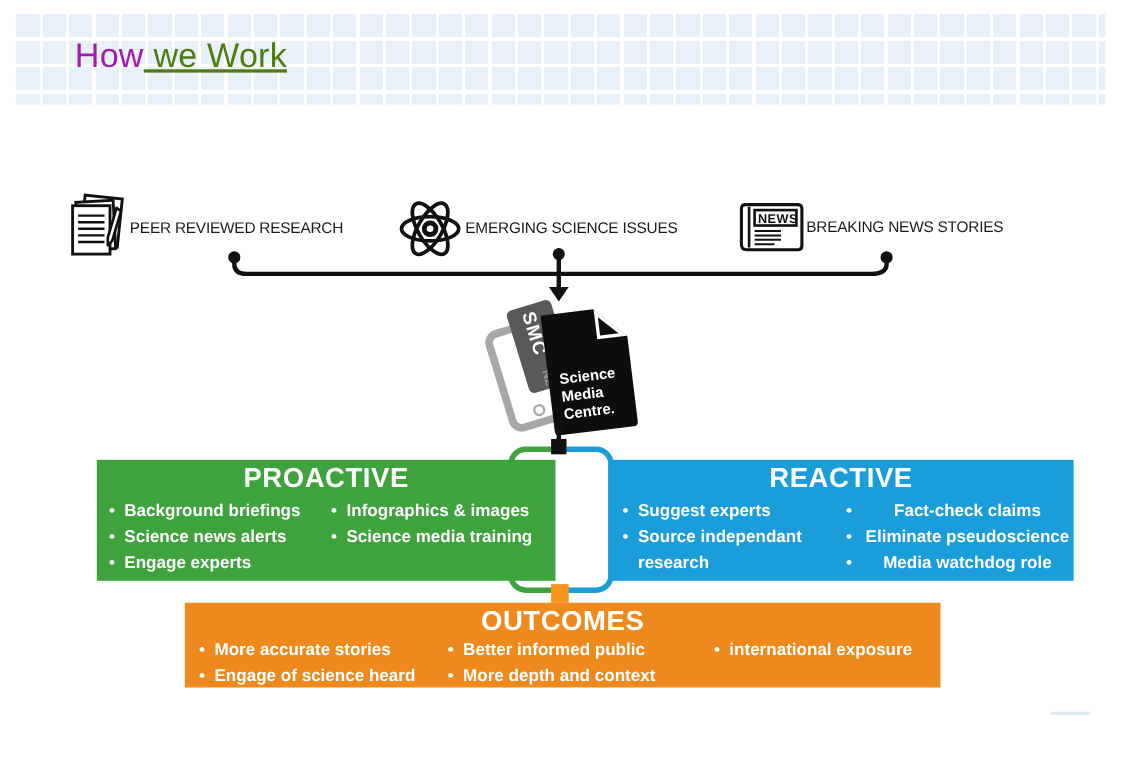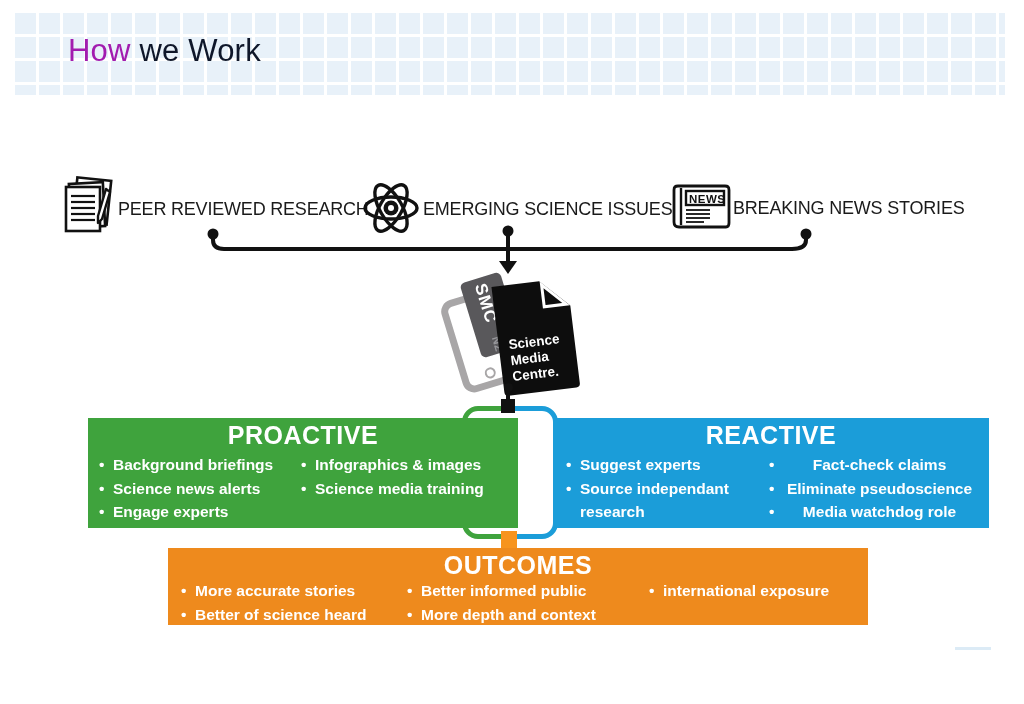--- a/index.html
+++ b/index.html
@@ -12,25 +12,25 @@
     position:absolute;left:12px;top:10px;width:993px;height:85px;
     background-color:#E8F1F9;
     background-image:
       repeating-linear-gradient(to right,#ffffff 0 3px,transparent 3px 24px),
       repeating-linear-gradient(to bottom,#ffffff 0 3px,transparent 3px 24px);
   }
   .page-title{
     position:absolute;left:68px;top:33px;font-size:31px;font-weight:400;
     letter-spacing:0.2px;white-space:pre;
   }
-  .t1{color:#a21caf;} .t2{color:#0f172a;}
+  .t1{color:#a21caf;} .t2{color:#4d7c0f;text-decoration:underline;}
 
   
   .src-label{
-    position:absolute;font-size:18px;color:#1A1A1A;letter-spacing:-0.2px;
+    position:absolute;font-size:14px;color:#1A1A1A;letter-spacing:-0.2px;
     white-space:nowrap;font-weight:400;
   }
   .src-icon{position:absolute;}
 
   
   .bracket{position:absolute;left:190px;top:222px;}
 
   
   .phone{
     position:absolute;left:451px;top:293px;width:44px;height:82px;
@@ -64,21 +64,21 @@
 
   
   .ring{
     position:absolute;left:462px;top:406px;width:96px;height:133px;
     border:5px solid #000;border-radius:16px;box-sizing:border-box;z-index:0;
   }
   .ring.g{border-color:#3FA33D;clip-path:inset(-5px 50% -5px -5px);}
   .ring.b{border-color:#1B9DD9;clip-path:inset(-5px -5px -5px 50%);}
 
   
-  .box{position:absolute;z-index:2;color:#fff;padding-left:13px;}
+  .box{position:absolute;z-index:2;color:#fff;}
   .box-green{left:88px;top:418px;width:417px;height:110px;background:#3FA33D;}
   .box-blue{left:512px;top:418px;width:423px;height:110px;background:#1B9DD9;margin-left:41px;}
   .box-orange{left:168px;top:548px;width:687px;height:77px;background:#EE8A1D;z-index:2;}
   .box-title{
     position:absolute;left:0;right:0;top:3px;text-align:center;font-size:25px;
     font-weight:700;letter-spacing:0.5px;color:#fff;
   }
   .col{position:absolute;font-size:15.5px;font-weight:700;line-height:23.5px;}
   .bi{position:relative;padding-left:15px;}
   .bi::before{content:"\2022";position:absolute;left:1px;}
@@ -203,21 +203,21 @@
         <div class="bi">Fact-check claims</div>
         <div class="bi">Eliminate pseudoscience</div>
         <div class="bi">Media watchdog role</div>
       </div>
   </div>
 
   <div class="box box-orange">
     <div class="box-title">OUTCOMES</div>
     <div class="col obox-col1">
         <div class="bi">More accurate stories</div>
-        <div class="bi">Better of science heard</div>
+        <div class="bi">Engage of science heard</div>
       </div>
     <div class="col obox-col2">
         <div class="bi">Better informed public</div>
         <div class="bi">More depth and context</div>
       </div>
     <div class="col obox-col3">
         <div class="bi">international exposure</div>
       </div>
   </div>
 

